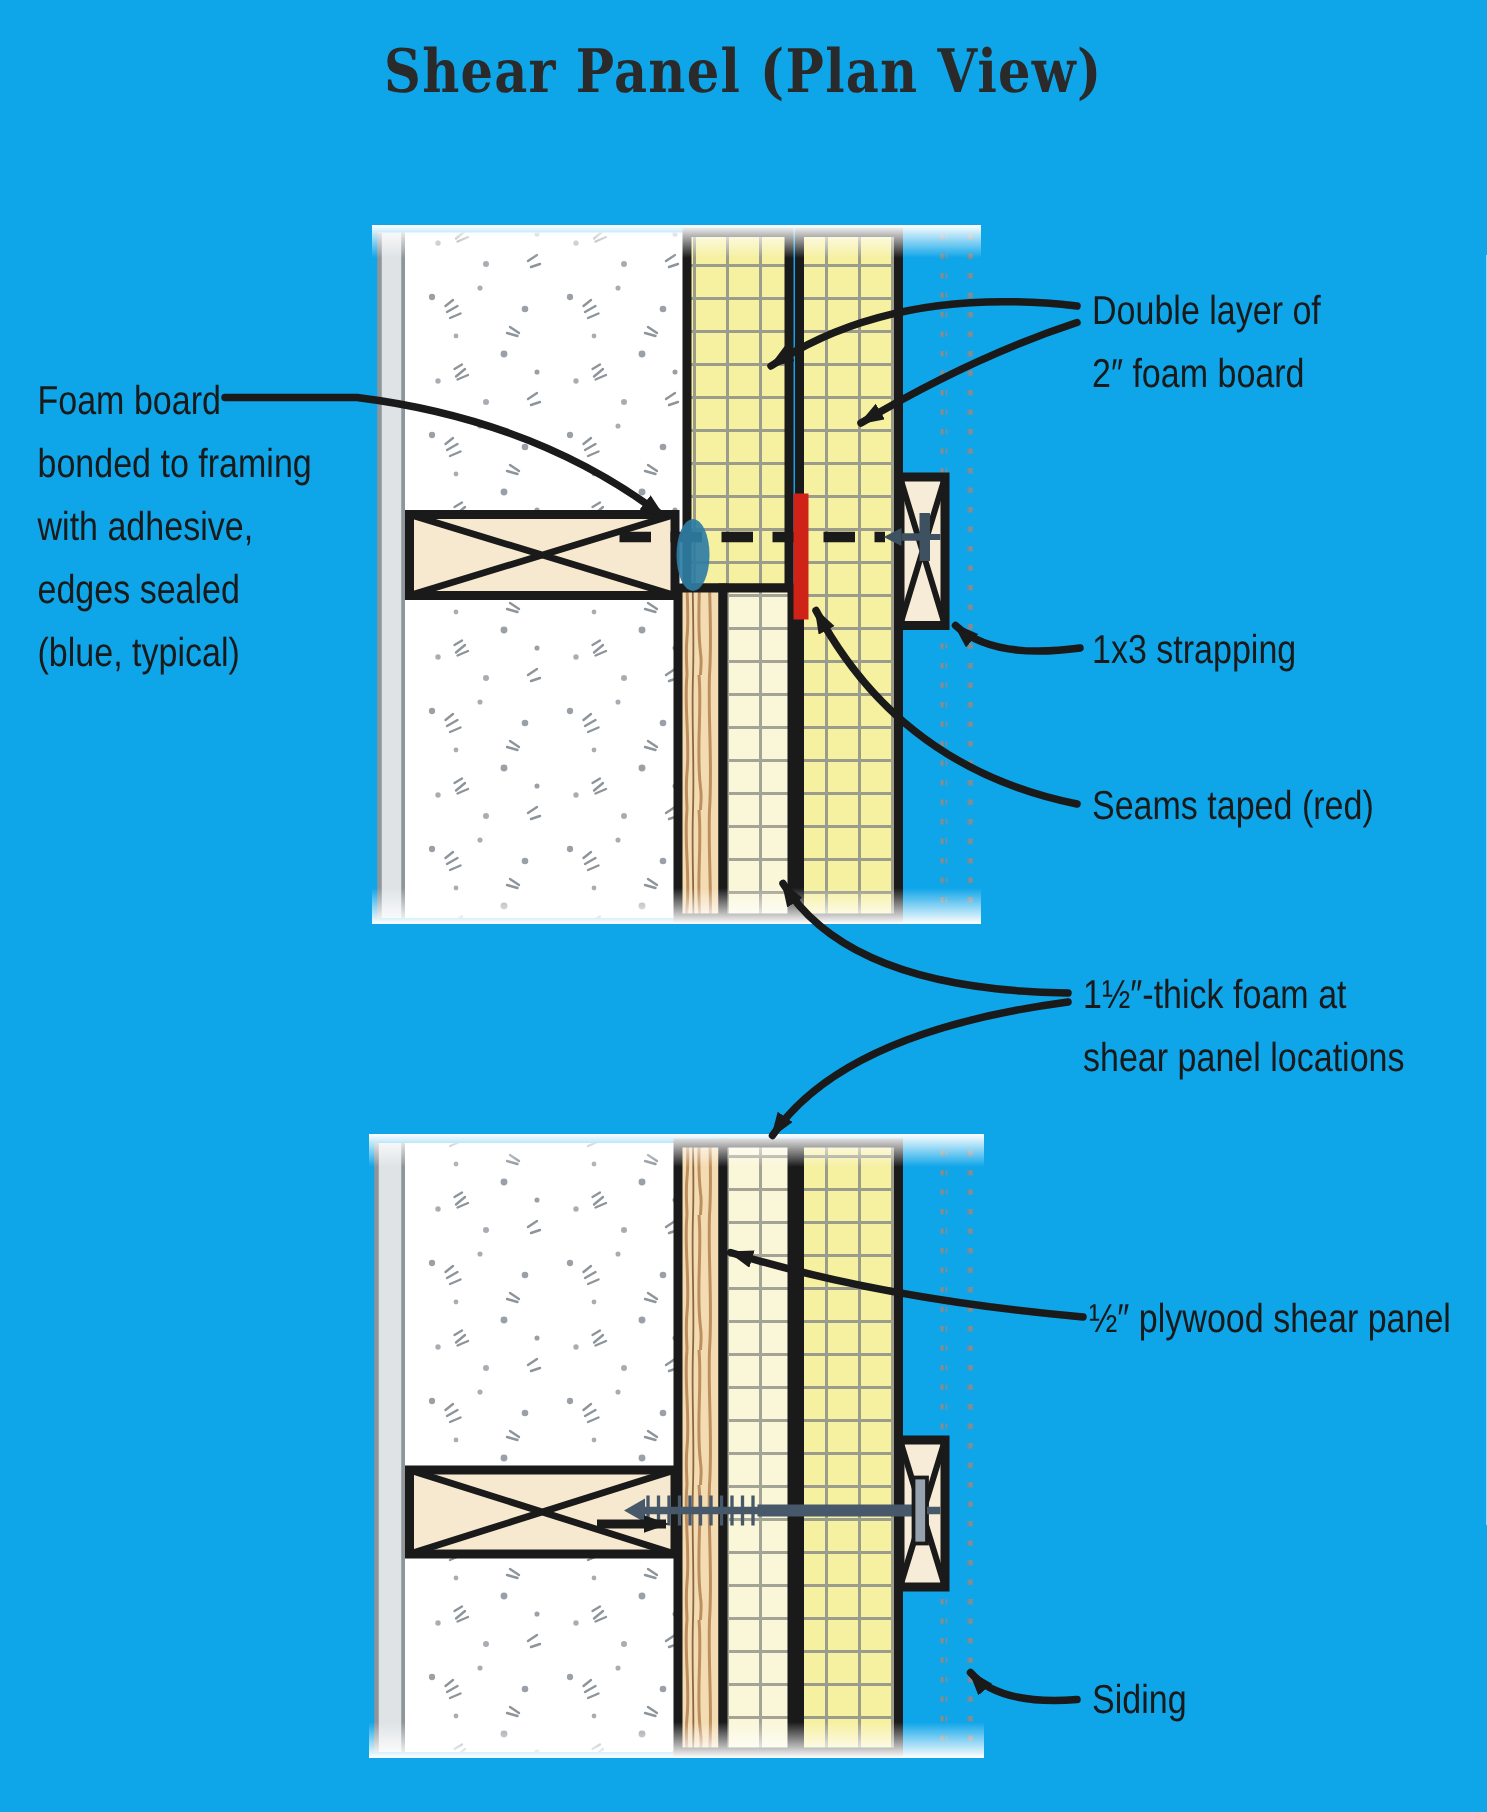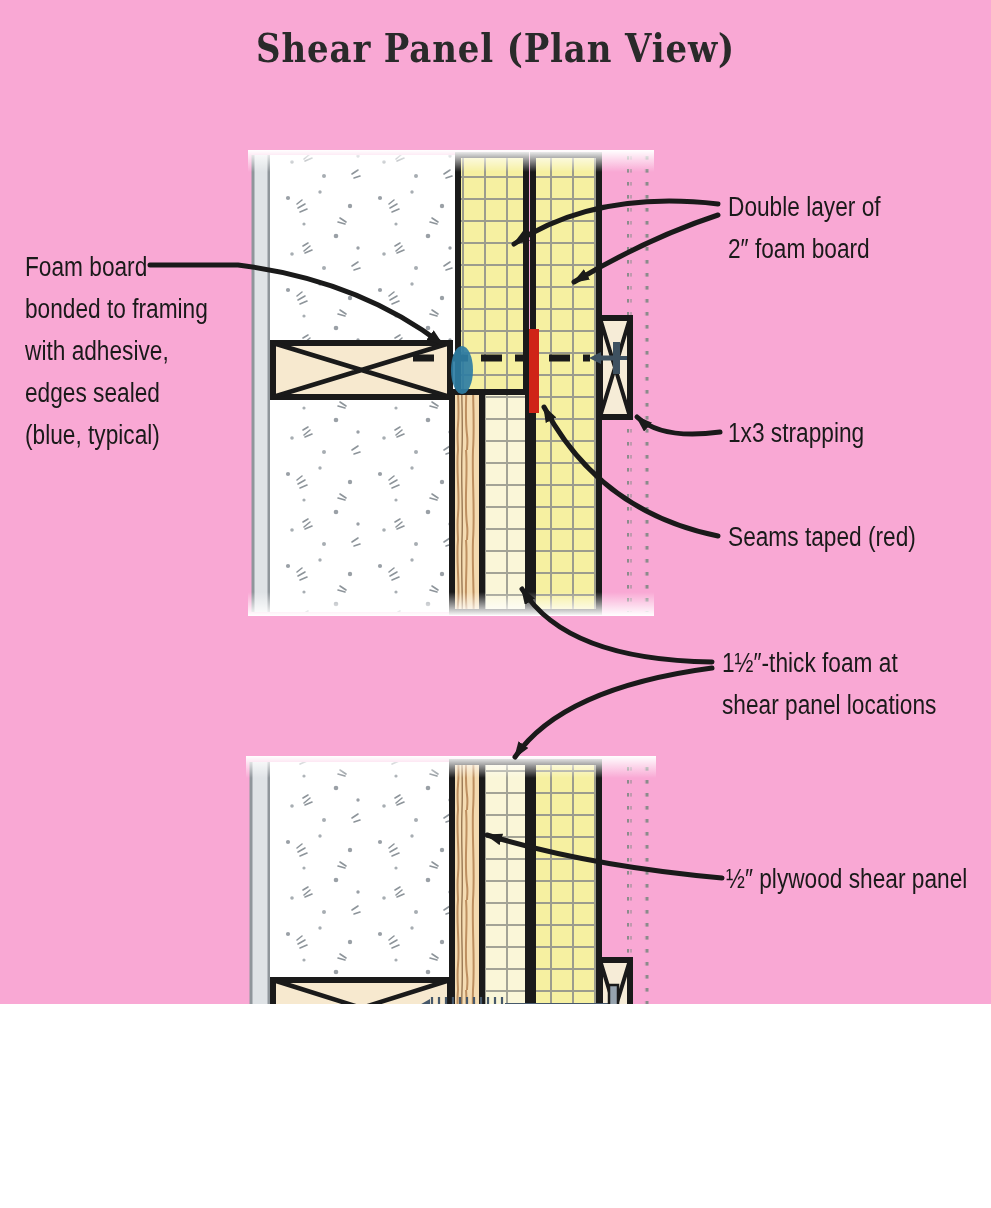--- a/index.html
+++ b/index.html
@@ -1,16 +1,16 @@
 <!DOCTYPE html>
 <html><head>
 <meta charset="utf-8">
 <style>
   html,body{margin:0;padding:0;background:#ffffff;}
-  .stage{position:relative;width:991px;height:1004px;background:#f9a8d4;overflow:hidden;
+  .stage{position:relative;width:991px;height:1208px;background:#0ea5e9;overflow:hidden;
          font-family:"Liberation Sans",sans-serif;color:#1a1a1a;}
   .stage svg{position:absolute;left:0;top:0;}
   .title{position:absolute;left:0;right:0;top:24px;text-align:center;
          font-family:"DejaVu Serif","Liberation Serif",serif;font-weight:bold;font-size:40px;
          letter-spacing:1px;transform:scaleX(.85);transform-origin:50% 0;color:#2a2a2a;}
   .lbl{position:absolute;font-size:27px;line-height:42px;white-space:nowrap;
        transform:scaleX(.84);transform-origin:0 0;color:#1a1a1a;}
 </style>
 </head>
 <body>

